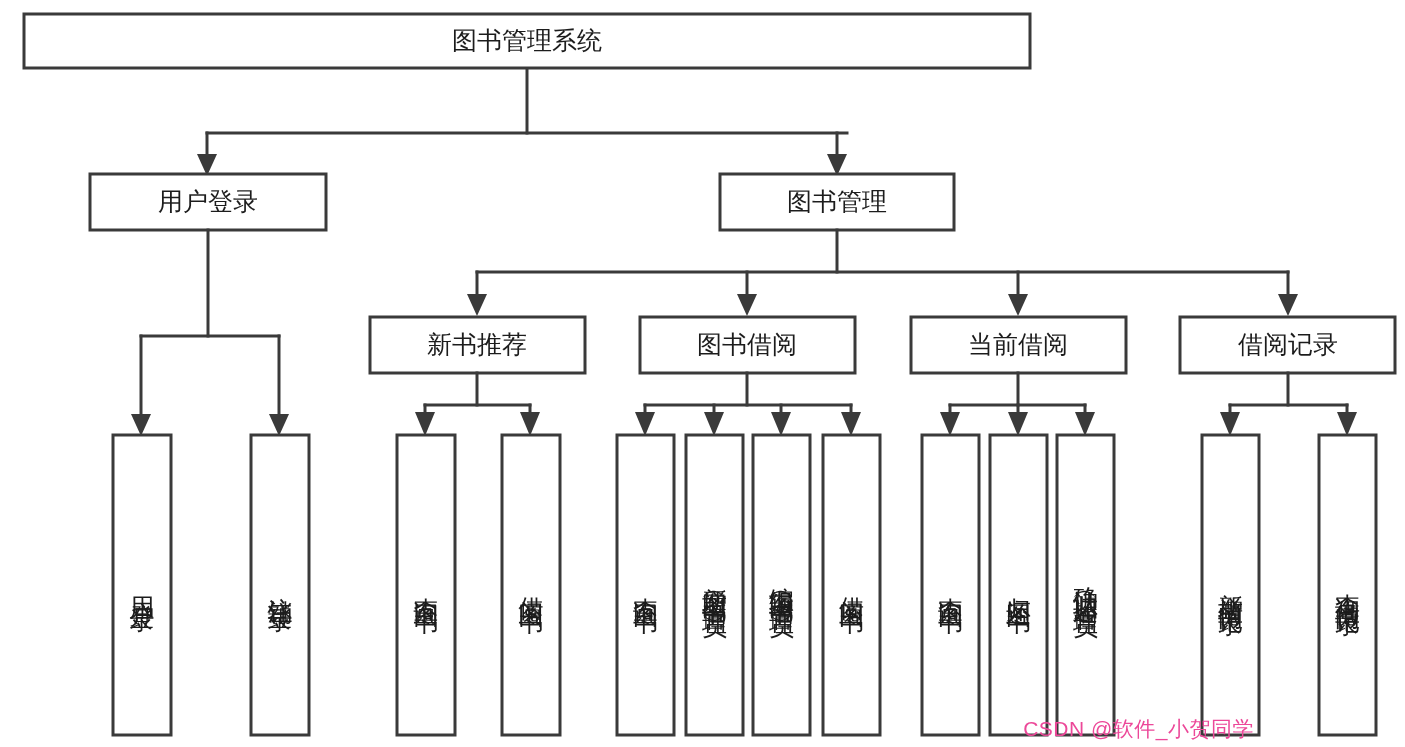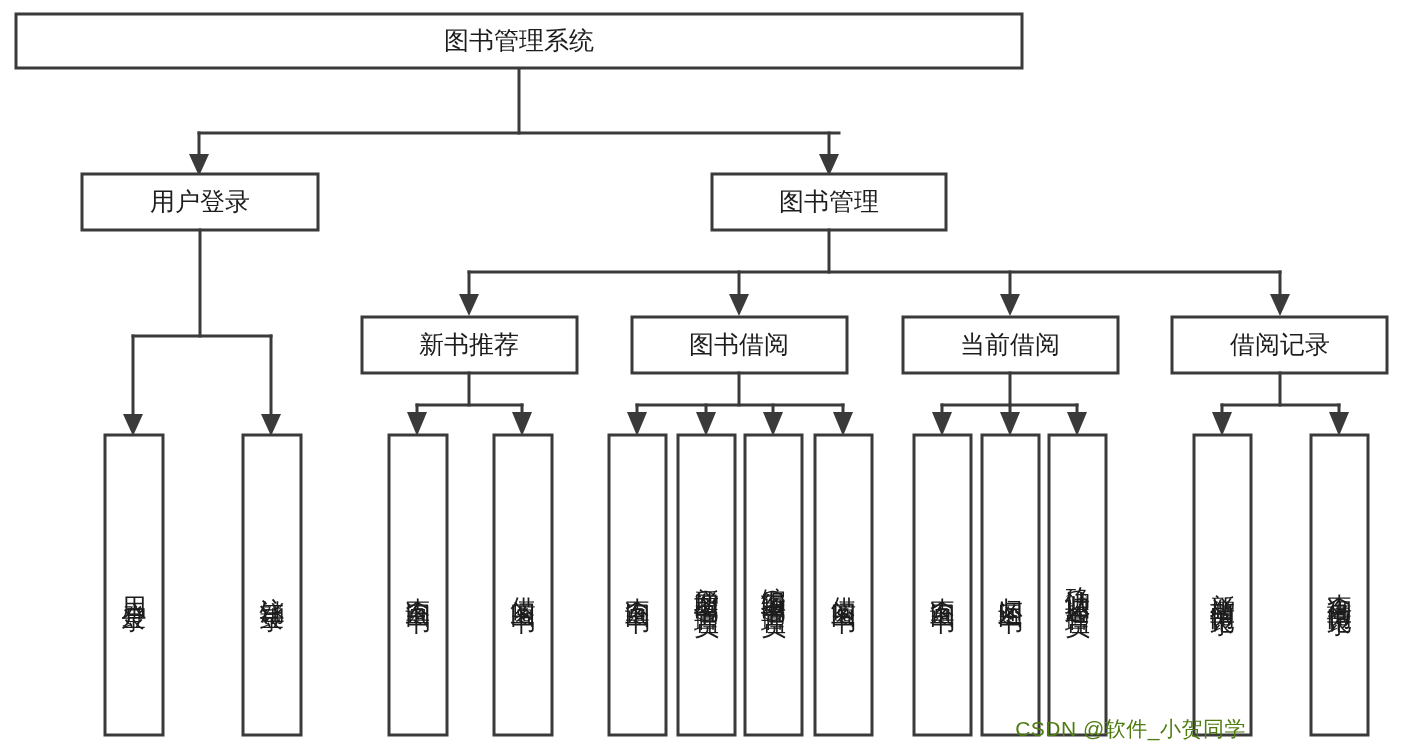--- a/index.html
+++ b/index.html
@@ -12,20 +12,21 @@
     width: 1405px;
     height: 747px;
     font-family: "Liberation Sans", "DejaVu Sans", sans-serif;
     overflow: hidden;
   }
   #diagram-root {
     position: relative;
     width: 1254px;
     height: 747px;
     background: #ffffff;
+    margin-left: 8px;
   }
   svg.flow {
     position: absolute;
     left: 0;
     top: 0;
     width: 1405px;
     height: 747px;
   }
   .box-rect {
     fill: #ffffff;
@@ -71,21 +72,21 @@
     justify-content: center;
     white-space: nowrap;
     user-select: none;
   }
   .watermark {
     position: absolute;
     right: 8px;
     bottom: 4px;
     font-family: "Liberation Sans", "DejaVu Sans", sans-serif;
     font-size: 21px;
-    color: #4d7c0f;
+    color: #ec4899;
     white-space: nowrap;
     letter-spacing: 0.5px;
   }
 </style>
 </head>
 <body>
 
 <div id="diagram-root">
 
   <svg class="flow" viewBox="0 0 1405 747" xmlns="http://www.w3.org/2000/svg">

